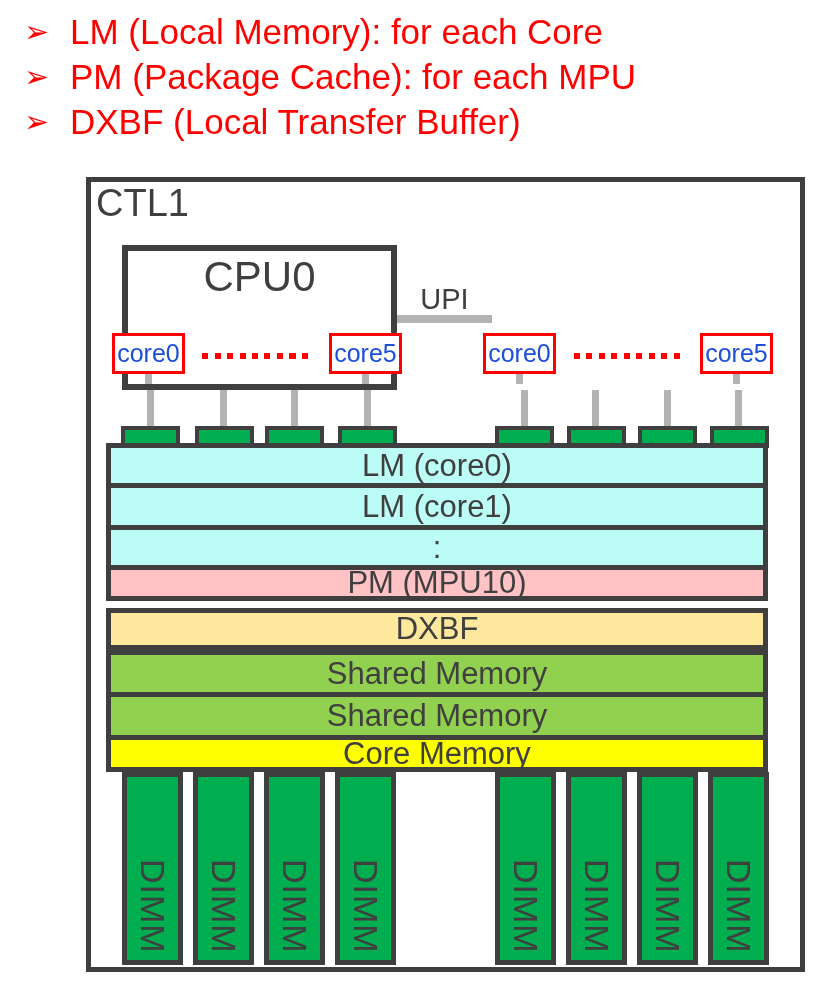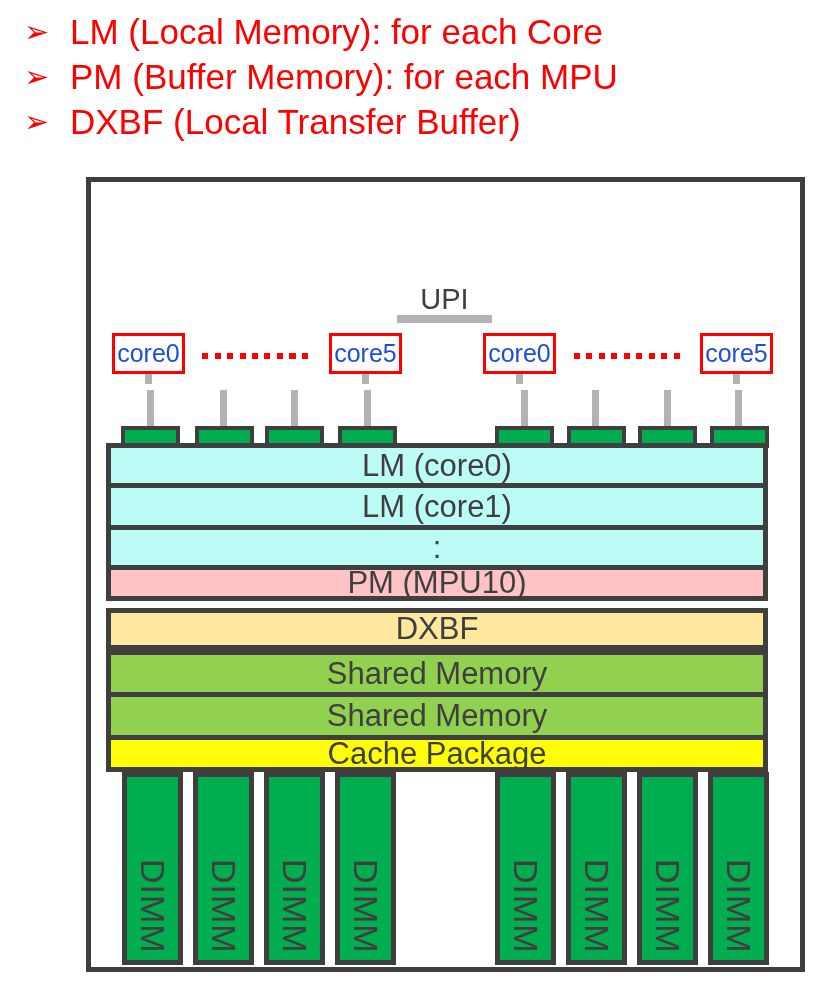--- a/index.html
+++ b/index.html
@@ -69,42 +69,46 @@
 
 <div class="page">
 
   <div class="bullets">
     <div class="bullet">
       <span class="bicon">➢</span>
       <span class="btext">LM (Local Memory): for each Core</span>
     </div>
     <div class="bullet">
       <span class="bicon">➢</span>
-      <span class="btext">PM (Buffer Memory): for each MPU</span>
+      <span class="btext">PM (Package Cache): for each MPU</span>
     </div>
     <div class="bullet">
       <span class="bicon">➢</span>
       <span class="btext">DXBF (Local Transfer Buffer)</span>
     </div>
   </div>
 
   <div class="abs ctl-box"></div>
+  <div class="abs ctl-label">CTL1</div>
 
   <div class="abs upi-bar"></div>
   <div class="abs upi-label">UPI</div>
 
   <div class="abs vline main" style="left:147px"></div>
   <div class="abs vline main" style="left:220px"></div>
   <div class="abs vline main" style="left:291px"></div>
   <div class="abs vline main" style="left:364px"></div>
   <div class="abs vline main" style="left:521px"></div>
   <div class="abs vline main" style="left:592px"></div>
   <div class="abs vline main" style="left:664px"></div>
   <div class="abs vline main" style="left:735px"></div>
 
+  <div class="abs cpu" style="left:122px; top:245px">
+    <div class="cpu-label">CPU0</div>
+  </div>
 
   <div class="abs vline stub" style="left:145px"></div>
   <div class="abs vline stub" style="left:362px"></div>
   <div class="abs vline stub" style="left:516px"></div>
   <div class="abs vline stub" style="left:733px"></div>
 
   <div class="abs core" style="left:112px">core0</div>
   <div class="abs dots" style="left:202px"></div>
   <div class="abs core" style="left:329px">core5</div>
   <div class="abs core" style="left:483px">core0</div>
@@ -120,21 +124,21 @@
   <div class="abs pblock" style="left: 638px; background-color: rgb(0, 173, 79);"></div>
   <div class="abs pblock" style="left: 710px; background-color: rgb(0, 173, 79);"></div>
 
   <div class="abs mrow" style="top: 443px; height: 45px; background-color: rgb(188, 252, 246);">LM (core0)</div>
   <div class="abs mrow" style="top: 483px; height: 47px; background-color: rgb(188, 252, 246);">LM (core1)</div>
   <div class="abs mrow" style="top: 525px; height: 45px; background-color: rgb(188, 252, 246);">:</div>
   <div class="abs mrow" style="top: 565px; height: 36px; background-color: rgb(255, 195, 198);">PM (MPU10)</div>
   <div class="abs mrow" style="top: 608px; height: 42px; background-color: rgb(253, 232, 157);">DXBF</div>
   <div class="abs mrow" style="top: 650px; height: 47px; background-color: rgb(146, 208, 80);">Shared Memory</div>
   <div class="abs mrow" style="top: 692px; height: 48px; background-color: rgb(146, 208, 80);">Shared Memory</div>
-  <div class="abs mrow" style="top: 735px; height: 37px; background-color: rgb(255, 255, 0);">Cache Package</div>
+  <div class="abs mrow" style="top: 735px; height: 37px; background-color: rgb(255, 255, 0);">Core Memory</div>
 
   <div class="abs dimm" style="left: 122px; background-color: rgb(0, 173, 79);">
     <span class="dimm-label">DIMM</span>
   </div>
   <div class="abs dimm" style="left: 193px; background-color: rgb(0, 173, 79);">
     <span class="dimm-label">DIMM</span>
   </div>
   <div class="abs dimm" style="left: 264px; background-color: rgb(0, 173, 79);">
     <span class="dimm-label">DIMM</span>
   </div>

